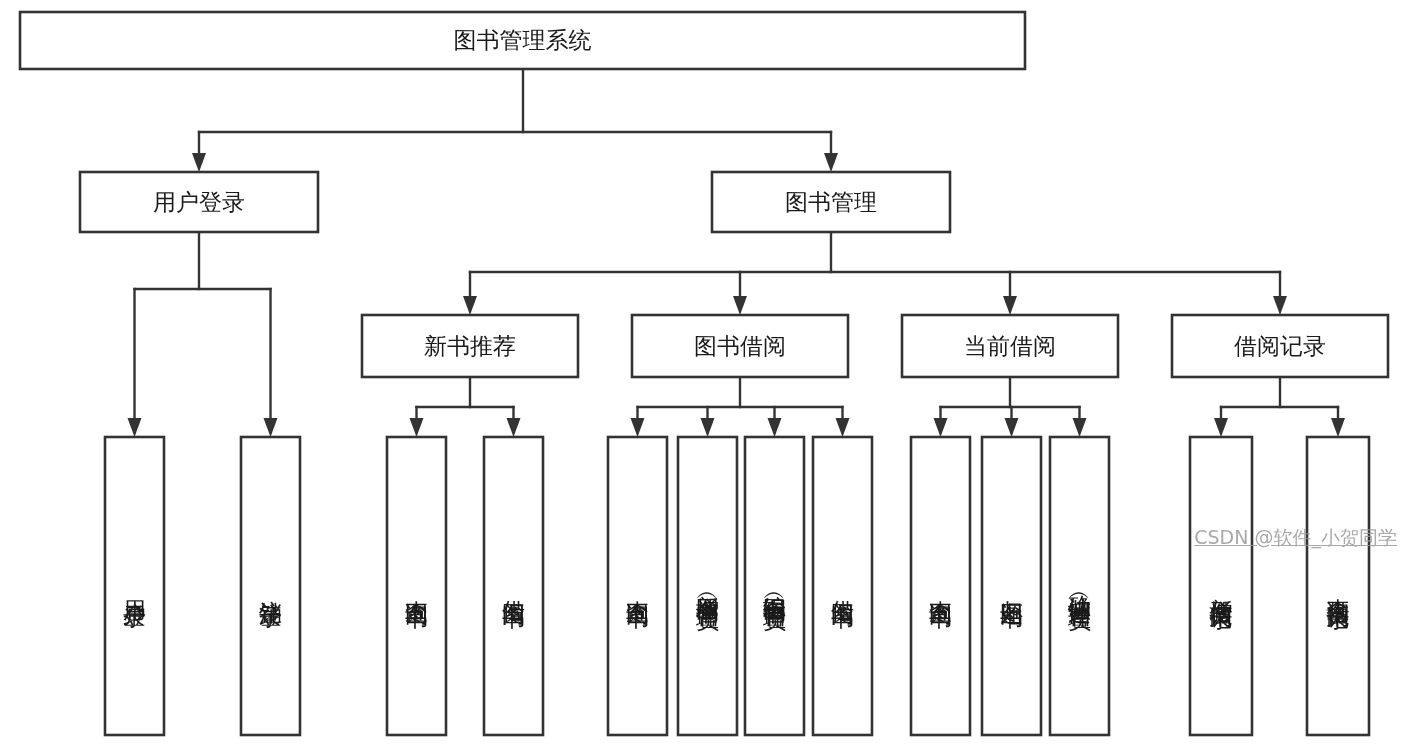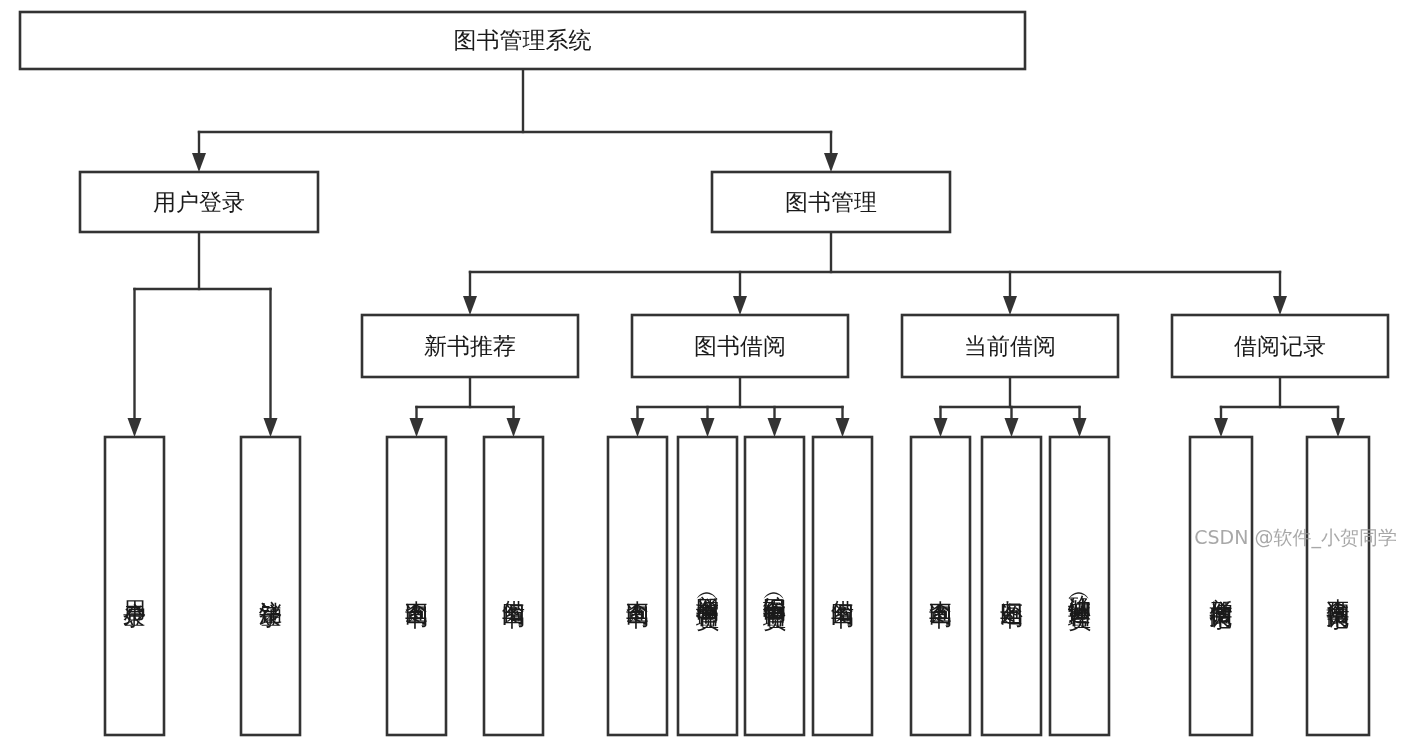--- a/index.html
+++ b/index.html
@@ -68,20 +68,21 @@
   .watermark {
     position: absolute;
     right: 8px;
     bottom: 4px;
     font-family: "DejaVu Sans", "Liberation Sans", sans-serif;
     font-size: 19px;
     color: #9a9a9a;
     opacity: 0.85;
     white-space: nowrap;
     user-select: none;
+    text-decoration: underline;
   }
 </style>
 </head>
 <body>
 
 <div id="diagram-root">
 
   <svg class="canvas" viewBox="0 0 1405 747">
     <g id="connector-layer">
         <line x1="523" y1="69" x2="523" y2="132" class="connector"></line>

